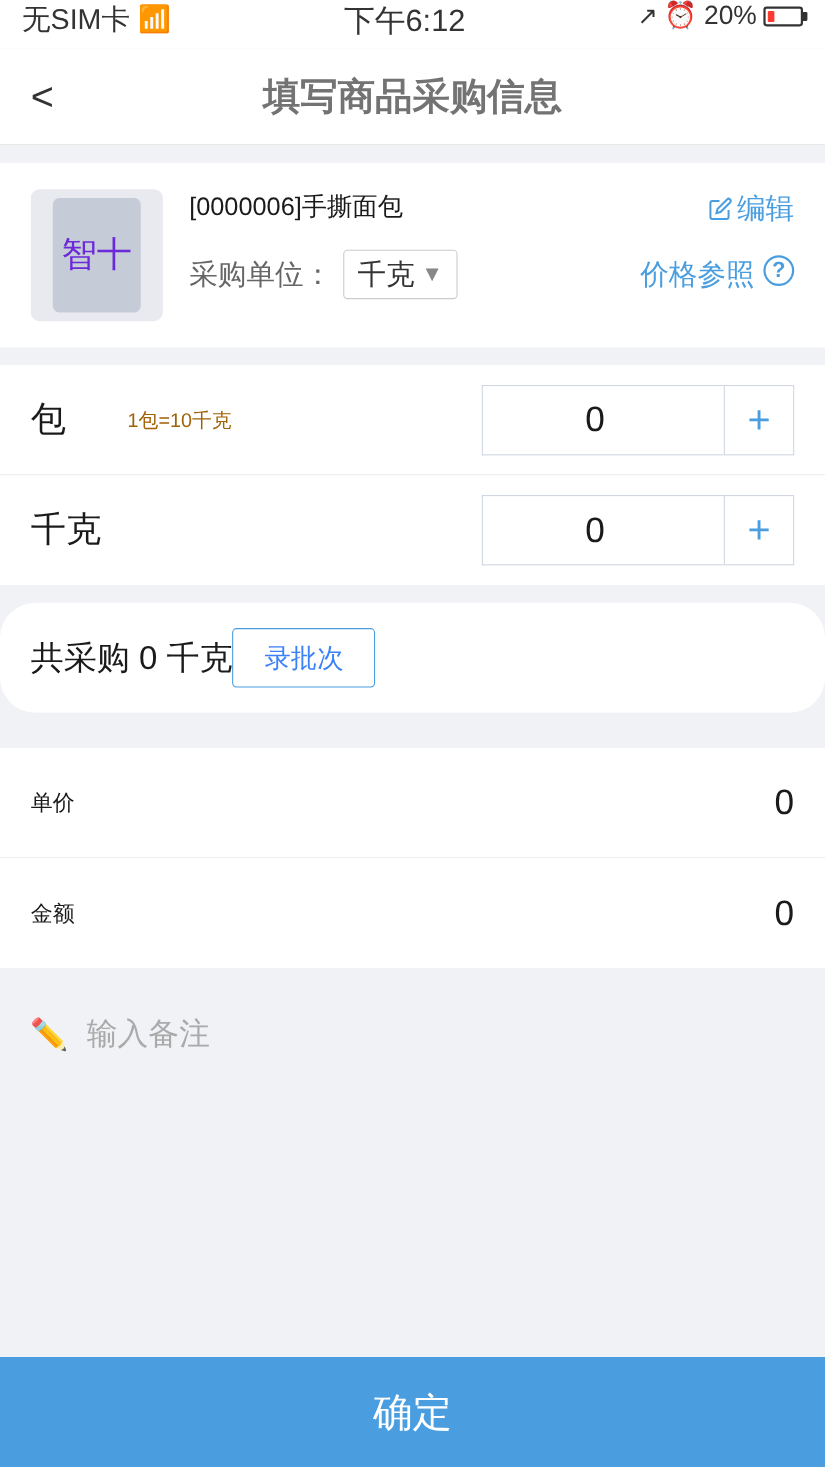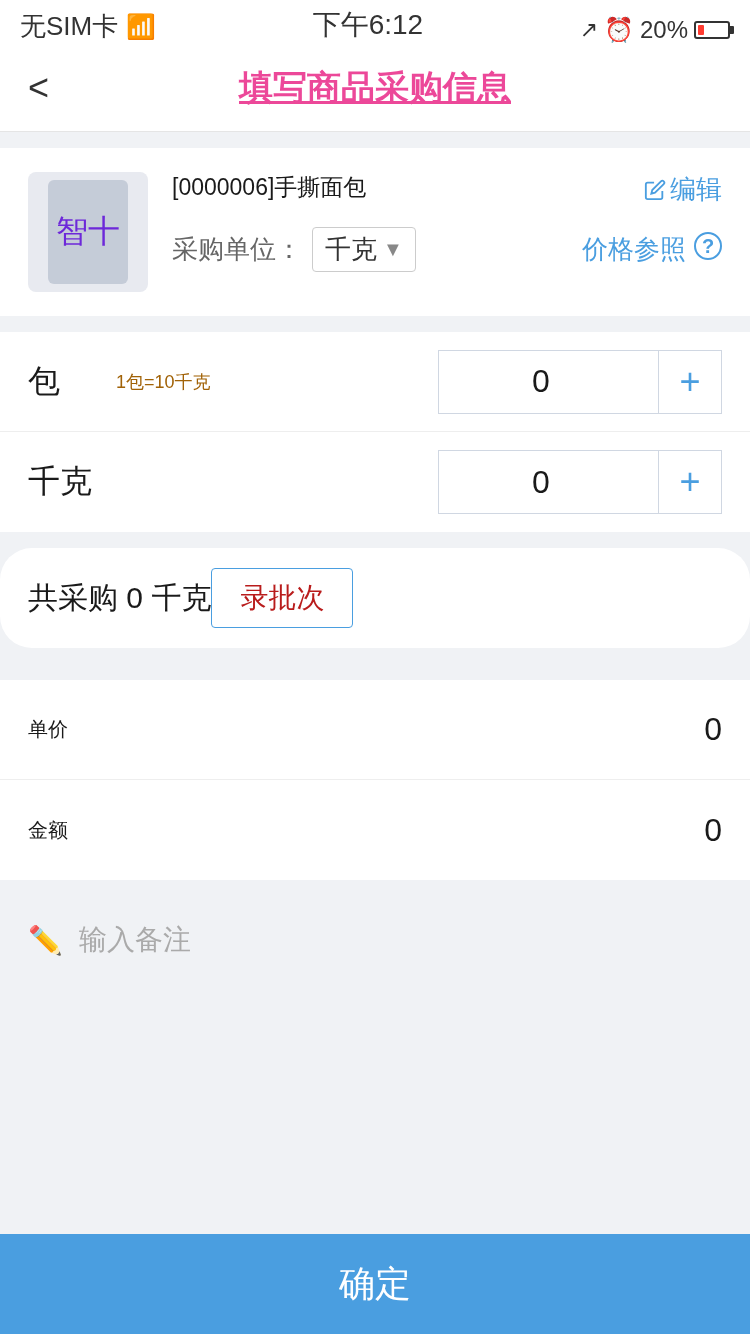--- a/index.html
+++ b/index.html
@@ -11,21 +11,21 @@
       background: #f0f2f5;
       color: #333;
     }
 
     
     .status-bar {
       width: 750px;
       height: 44px;
       background: #fff;
       display: flex;
-      align-items: flex-end;
+      align-items: flex-start;
       justify-content: space-between;
       padding: 0 20px;
       font-size: 26px;
     }
     .status-left {
       display: flex;
       align-items: center;
       gap: 8px;
       font-size: 26px;
     }
@@ -86,22 +86,21 @@
     .nav-back {
       position: absolute;
       left: 28px;
       font-size: 36px;
       color: #333;
       cursor: pointer;
     }
     .nav-title {
       font-size: 34px;
       font-weight: 600;
-      color: #ec4899;
-      text-decoration: underline;
+      color: #737373;
     }
 
     
     .product-card {
       background: #fff;
       margin-top: 16px;
       padding: 24px 28px;
       display: flex;
       align-items: flex-start;
       gap: 24px;
@@ -265,24 +264,24 @@
       padding: 0 28px;
       height: 100px;
       border-radius: 32px;
     }
     .summary-text {
       font-size: 30px;
       color: #1a1a1a;
     }
     .batch-btn {
       border: 1px solid #4a9ee0;
-      color: #b91c1c;
+      color: #3b82f6;
       background: #fff;
       padding: 10px 28px;
-      font-size: 28px;
+      font-size: 24px;
       border-radius: 4px;
       cursor: pointer;
     }
 
     
     .info-section {
       background: #fff;
       margin-top: 16px;
     }
     .info-row {

